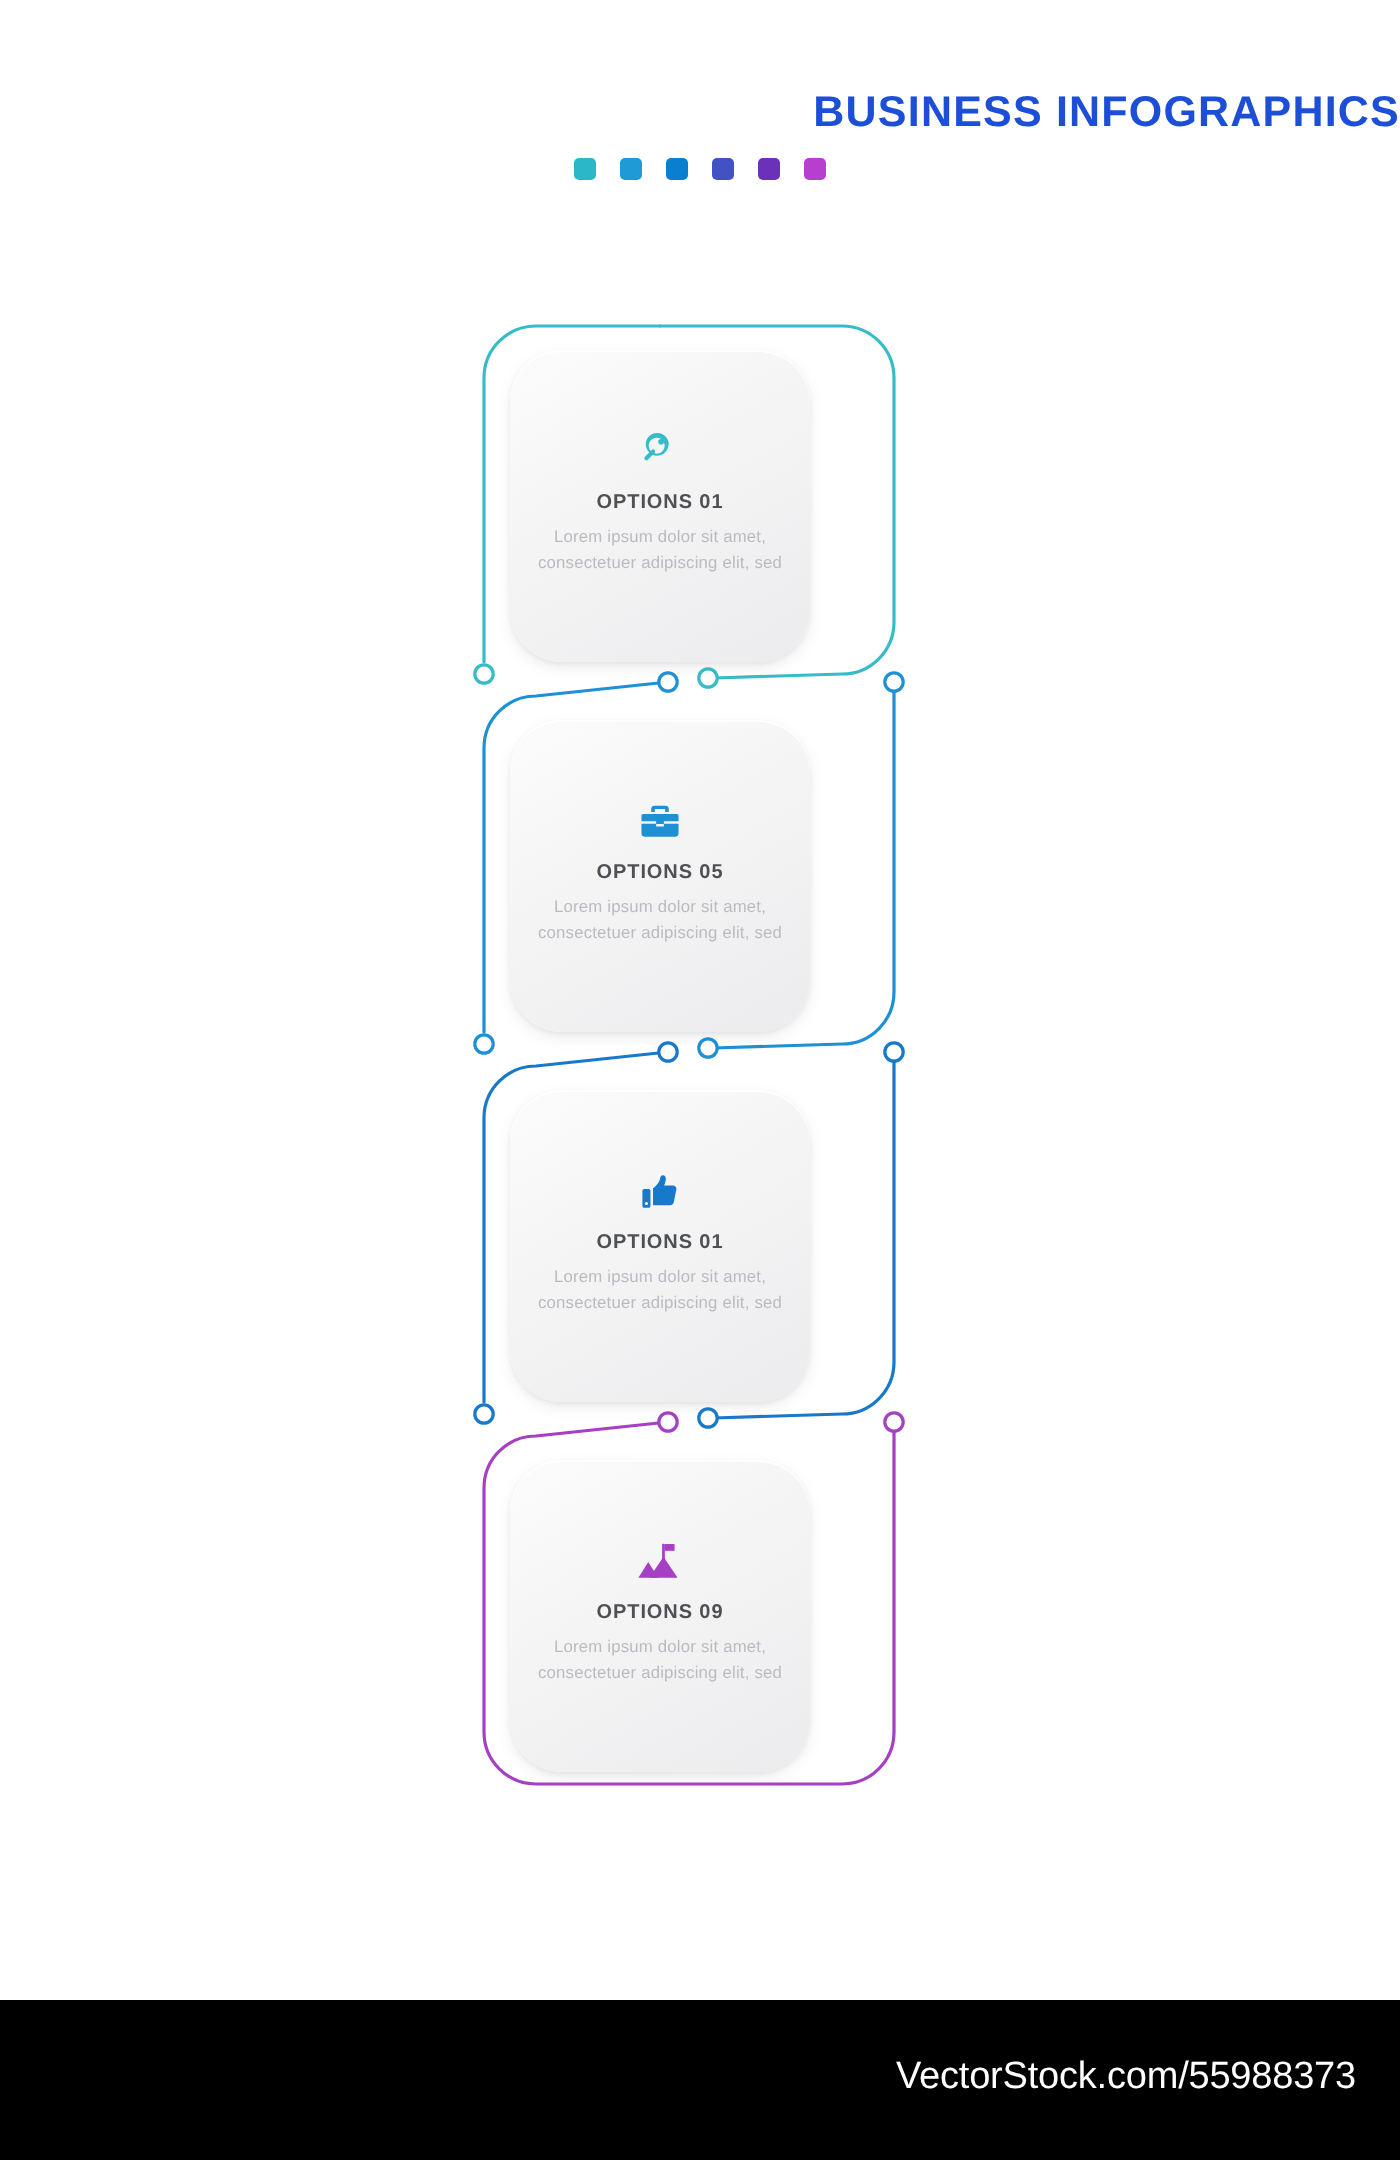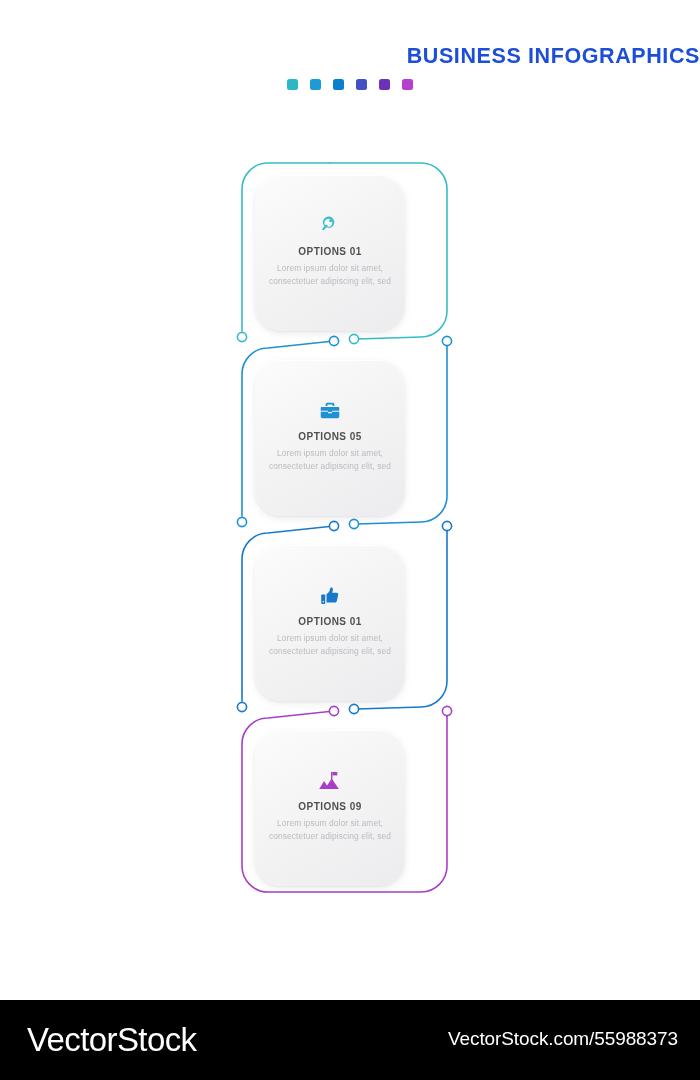--- a/index.html
+++ b/index.html
@@ -259,17 +259,16 @@
           </svg>
         </div>
         <div class="card-title">OPTIONS 09</div>
         <div class="card-desc">Lorem ipsum dolor sit amet, consectetuer adipiscing elit, sed</div>
       </div>
     </div>
 
   </div>
 
   <div id="footer" style="background: rgb(0, 0, 0);">
-    <div id="footer-logo">VectorStock</div>
     <div id="footer-url">VectorStock.com/55988373</div>
   </div>
 
 </div>
 
 </body></html>

